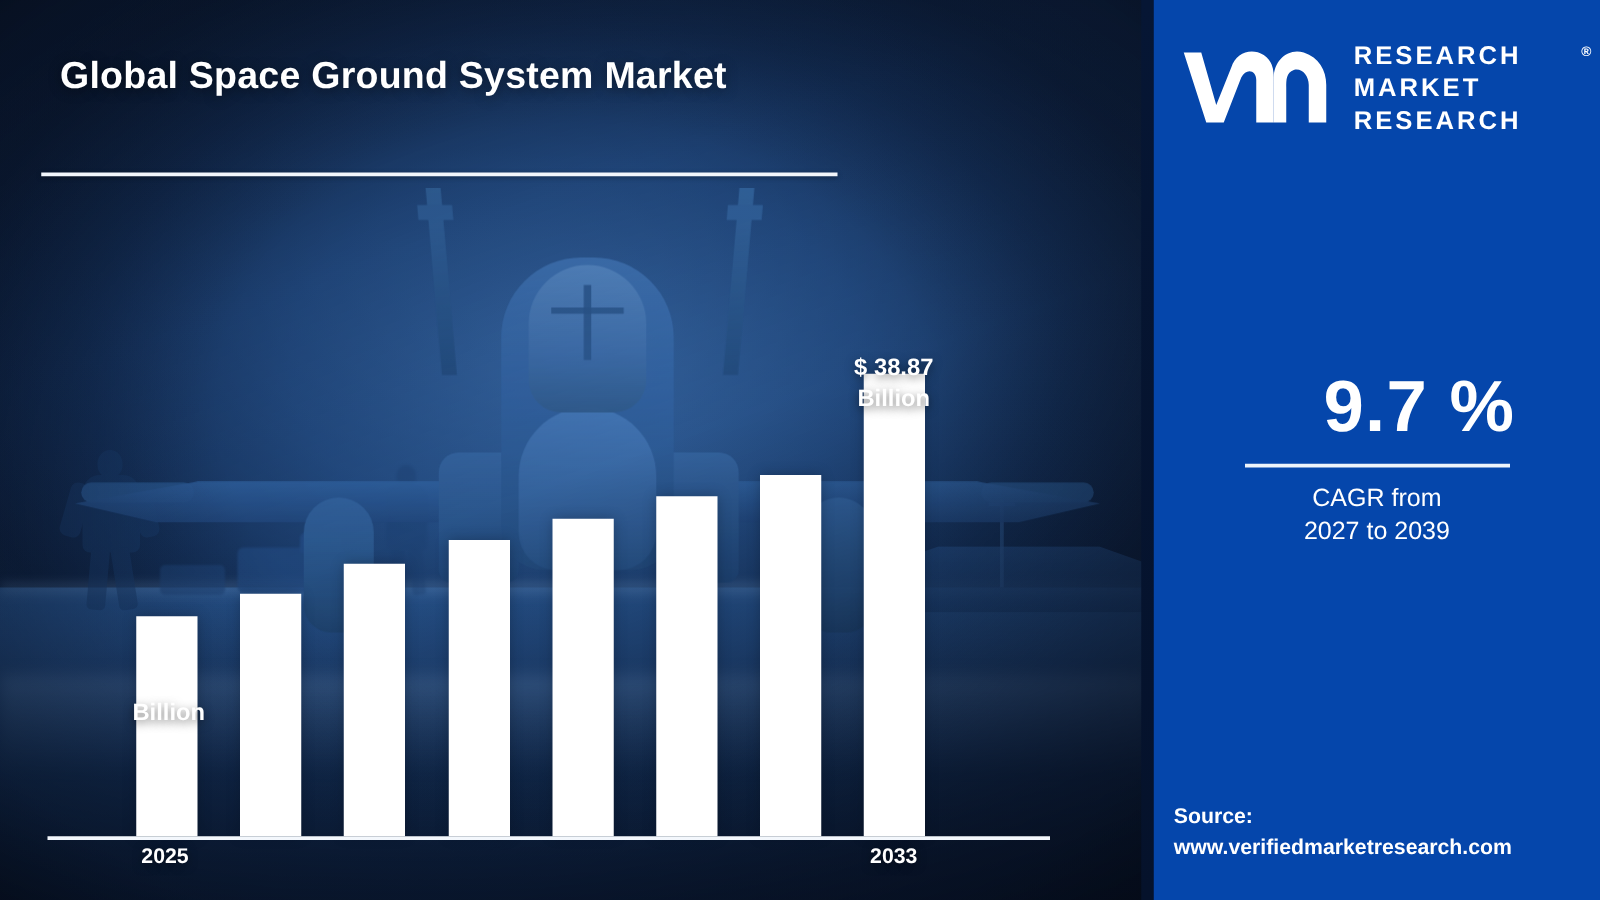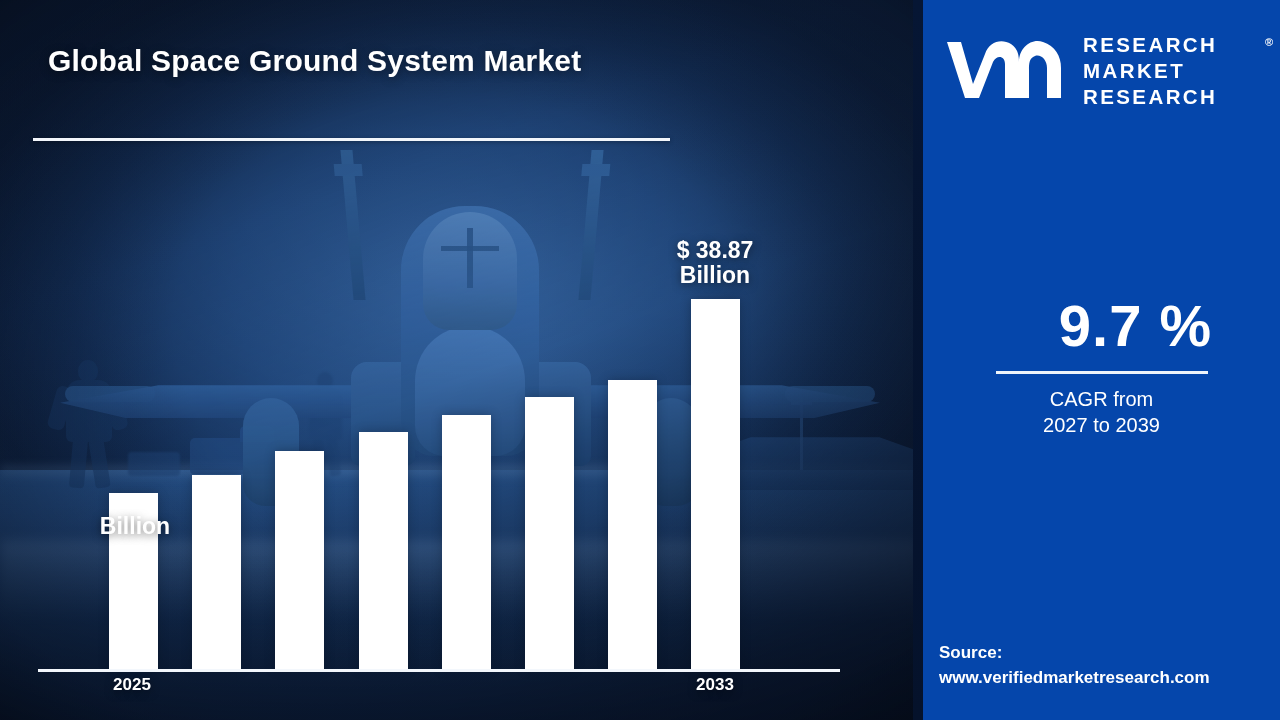--- a/index.html
+++ b/index.html
@@ -173,22 +173,22 @@
   
   .chart{position:absolute;left:0;top:0;width:920px;height:720px;}
   .axis{
     position:absolute;left:38px;top:669px;width:802px;height:3px;background:#f3f7fc;
   }
   .bar{
     position:absolute;bottom:51px;width:49px;background:#ffffff;
     box-shadow:0 0 10px rgba(4,12,28,.30);
   }
   .value-label{
-    position:absolute;color:#ffffff;font-size:23px;font-weight:600;line-height:25px;
-    text-align:center;width:150px;text-shadow:0 2px 8px rgba(0,0,0,.5);
+    position:absolute;color:#ffffff;font-size:19px;font-weight:600;line-height:25px;
+    text-align:center;width:150px;text-shadow:0 2px 8px rgba(0,0,0,.5);margin-top:44px;
   }
   .vl-first{left:60px;top:514px;}
   .vl-last{left:640px;top:238px;}
   .tick{
     position:absolute;color:#ffffff;font-size:17px;font-weight:600;
     width:120px;text-align:center;text-shadow:0 2px 8px rgba(0,0,0,.5);
   }
   .tick-first{left:72px;top:675px;}
   .tick-last{left:655px;top:675px;}
 

